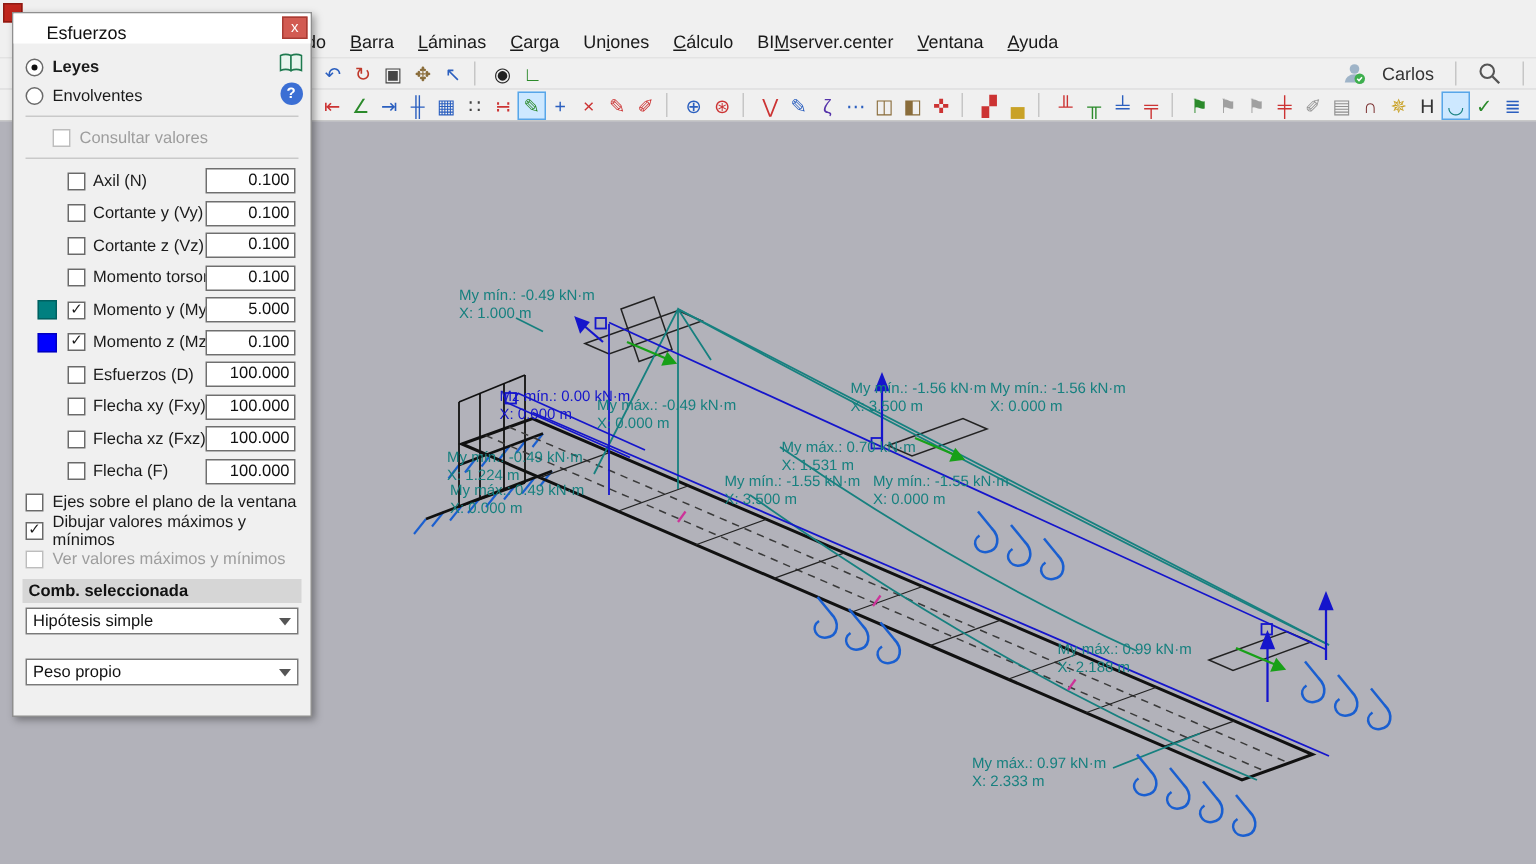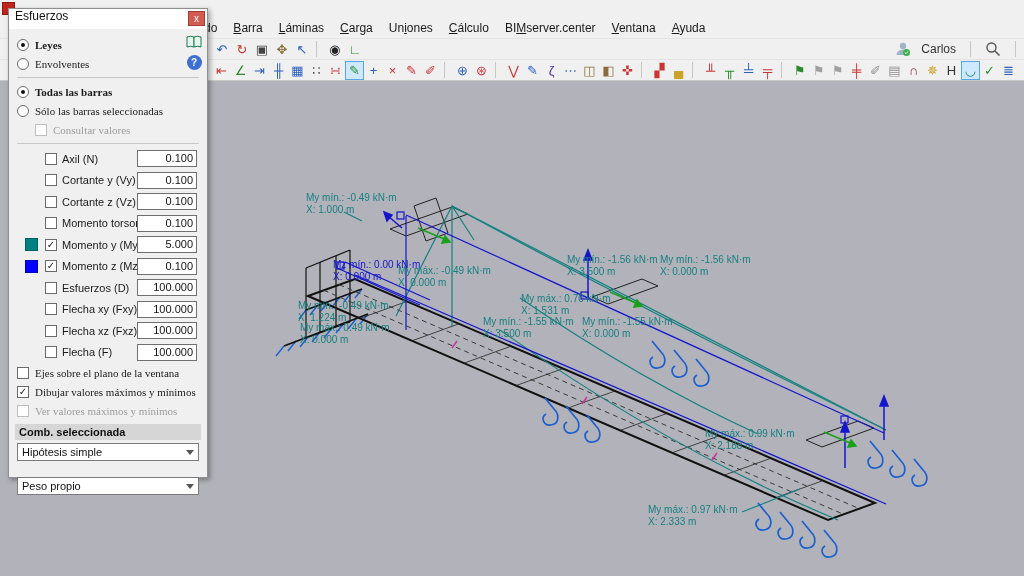--- a/index.html
+++ b/index.html
@@ -24,31 +24,31 @@
   .userbox { position:absolute; right:4px; top:38px; height:21px; display:flex; align-items:center; gap:10px; }
   .user-name { color:#333; font-size:12px; }
   .v-sep { width:1px; height:16px; background:#c6c6c6; margin:0 4px; }
 
   
   .canvas { position:absolute; left:0; top:81px; width:1024px; height:495px; background:#b2b2ba; }
   .ann { position:absolute; white-space:nowrap; font-size:10px; line-height:12px; }
 
   
   .dlg { position:absolute; left:8px; top:8px; width:200px; height:470px; background:#f0f0f0; border:1px solid #8f8f8f; box-shadow:2px 2px 5px rgba(0,0,0,.35); font-size:11px; }
-  .dlg-title { height:20px; background:#ffffff; display:flex; align-items:flex-start; padding-left:6px; font-size:12px; color:#111; position:relative; }
+  .dlg-title { height:20px; background:#ffffff; display:flex; align-items:flex-end; padding-left:22px; font-size:12px; color:#111; position:relative; }
   .dlg-close { position:absolute; right:2px; top:2px; width:17px; height:15px; background:#d25b52; border:1px solid #a83c34; color:#fff; font-size:10px; line-height:13px; text-align:center; cursor:default; }
   .dlg-body { position:relative; padding:6px 8px 0 8px; }
   .dlg-sidebtns { position:absolute; right:4px; top:26px; width:18px; display:flex; flex-direction:column; gap:6px; align-items:center; }
   .help-btn { width:15px; height:15px; border-radius:50%; background:#3b6fd4; color:#fff; font-weight:bold; font-size:10px; text-align:center; line-height:15px; }
   .radio { display:inline-block; width:12px; height:12px; border:1px solid #6a6a6a; border-radius:50%; background:#fff; position:relative; flex:none; }
   .radio.on::after { content:""; position:absolute; left:3px; top:3px; width:4px; height:4px; border-radius:50%; background:#111; }
   .cb { display:inline-block; width:12px; height:12px; border:1px solid #6a6a6a; background:#fff; position:relative; flex:none; font-size:10px; line-height:10px; text-align:center; color:#1a1a1a; }
   .cb.dis { border-color:#bdbdbd; }
   .ctl-row { display:flex; align-items:center; gap:6px; height:19px; }
-  .ctl-row .lbl { color:#1a1a1a;font-family:Liberation Serif, serif; }
+  .ctl-row .lbl { color:#1a1a1a; }
   .ctl-row .lbl.b { font-weight:bold; }
   .ctl-row .lbl.dim { color:#9d9d9d; }
   .hr { height:1px; background:#c9c9c9; margin:4px 0; }
   .frow { display:flex; align-items:center; height:21.5px; position:relative; }
   .swatch { width:13px; height:13px; margin-left:8px; flex:none; border:1px solid rgba(0,0,0,.25); }
   .swatch.none { visibility:hidden; }
   .frow .cb { margin-left:7px; }
   .frow .lbl { margin-left:5px; color:#1a1a1a; }
   .val { position:absolute; right:2px; width:60px; height:17px; border:1px solid #6f6f6f; background:#fff; text-align:right; padding:1px 3px 0 0; color:#111; }
   .combo-header { margin:4px -2px 3px -2px; background:#d6d6d6; font-weight:bold; padding:2px 4px; color:#111; }
@@ -354,30 +354,20 @@
           <div class="ctl-row">
             <span class="radio on"></span>
             <span class="lbl b">Leyes</span>
           </div>
           <div class="ctl-row">
             <span class="radio"></span>
             <span class="lbl">Envolventes</span>
           </div>
         </div>
       <div class="hr"></div>
-      <div id="scope-radios">
-          <div class="ctl-row">
-            <span class="radio on"></span>
-            <span class="lbl b">Todas las barras</span>
-          </div>
-          <div class="ctl-row">
-            <span class="radio"></span>
-            <span class="lbl">Sólo las barras seleccionadas</span>
-          </div>
-        </div>
       <div class="ctl-row" style="padding-left:18px;">
         <span class="cb dis"></span>
         <span class="lbl dim">Consultar valores</span>
       </div>
       <div class="hr"></div>
       <div id="force-rows">
           <div class="frow">
             <span class="swatch none"></span>
             <span class="cb"></span>
             <span class="lbl">Axil (N)</span>

